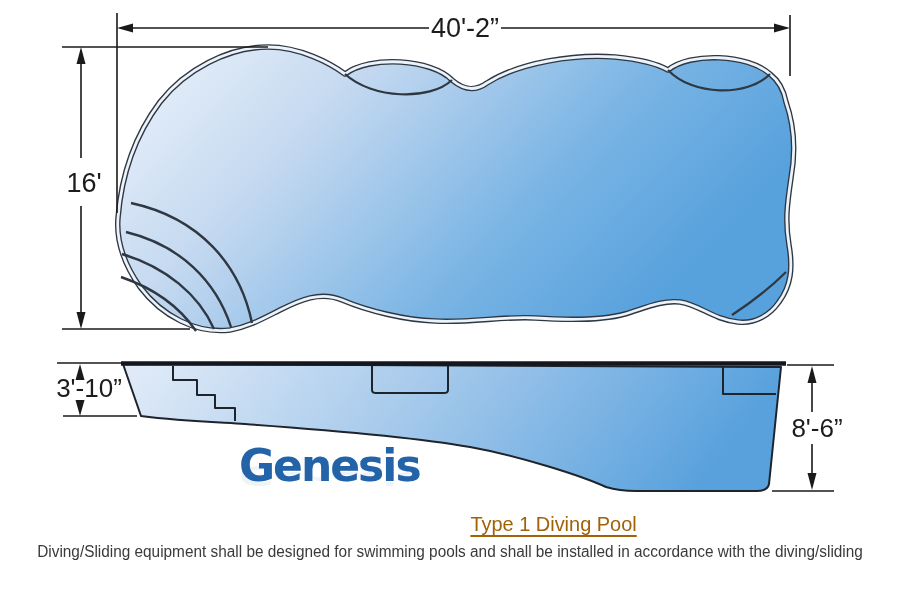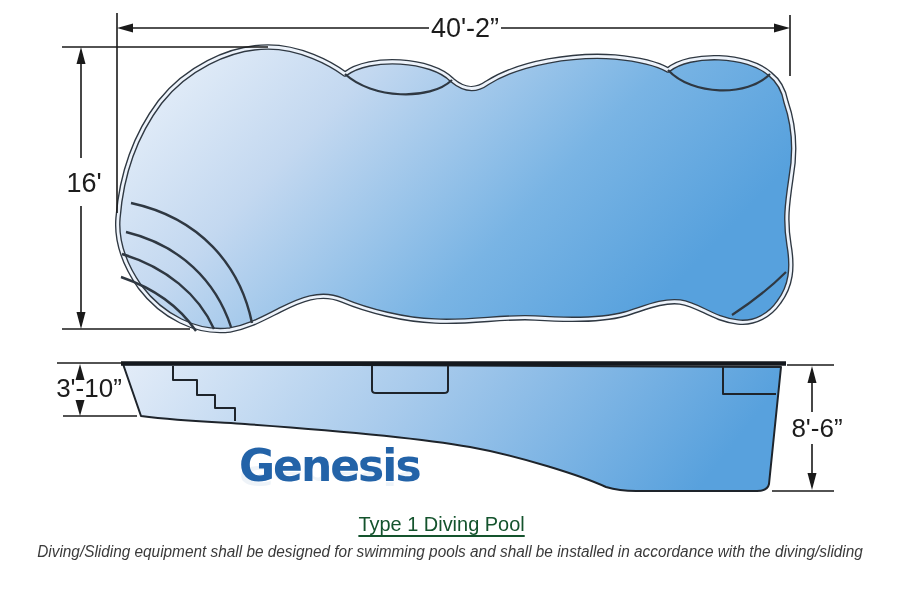--- a/index.html
+++ b/index.html
@@ -4,27 +4,27 @@
 <style>
   html,body{margin:0;padding:0;background:#ffffff;}
   .page{position:relative;width:900px;height:600px;background:#ffffff;overflow:hidden;
         font-family:"Liberation Sans",sans-serif;padding-left:36px;}
   .drawing{position:absolute;left:0;top:0;}
   .logo{position:absolute;left:239px;top:444px;font-family:"DejaVu Sans","Liberation Sans",sans-serif;
         font-weight:bold;font-size:44px;letter-spacing:-2px;color:#2363a8;line-height:1;}
   .logo-reflection{position:absolute;left:239px;top:488px;font-family:"DejaVu Sans","Liberation Sans",sans-serif;
         font-weight:bold;font-size:44px;letter-spacing:-2px;color:#2363a8;opacity:0.07;
         transform:scaleY(-0.6);transform-origin:top;line-height:1;}
-  .caption{position:absolute;left:354px;top:512px;width:400px;
-        font-size:21px;color:#14532d;}
+  .caption{position:absolute;left:354px;top:512px;width:400px;text-align:center;
+        font-size:21px;color:#a16207;}
   .caption span{display:inline-block;text-decoration:underline;text-underline-offset:4px;
         transform:scaleX(0.95);}
   .disclaimer{position:absolute;left:0;top:541px;width:900px;text-align:center;
         font-size:16px;line-height:22px;color:#3a3a3a;}
-  .disclaimer div{white-space:nowrap;font-style:italic;}
+  .disclaimer div{white-space:nowrap;}
   .disclaimer span{display:inline-block;transform:scaleX(0.96);}
   svg text{font-family:"Liberation Sans",sans-serif;}
 </style>
 </head>
 <body>
 
 <div class="page">
 
   <svg class="drawing" width="900" height="540" viewBox="0 0 900 540">
     <defs>

